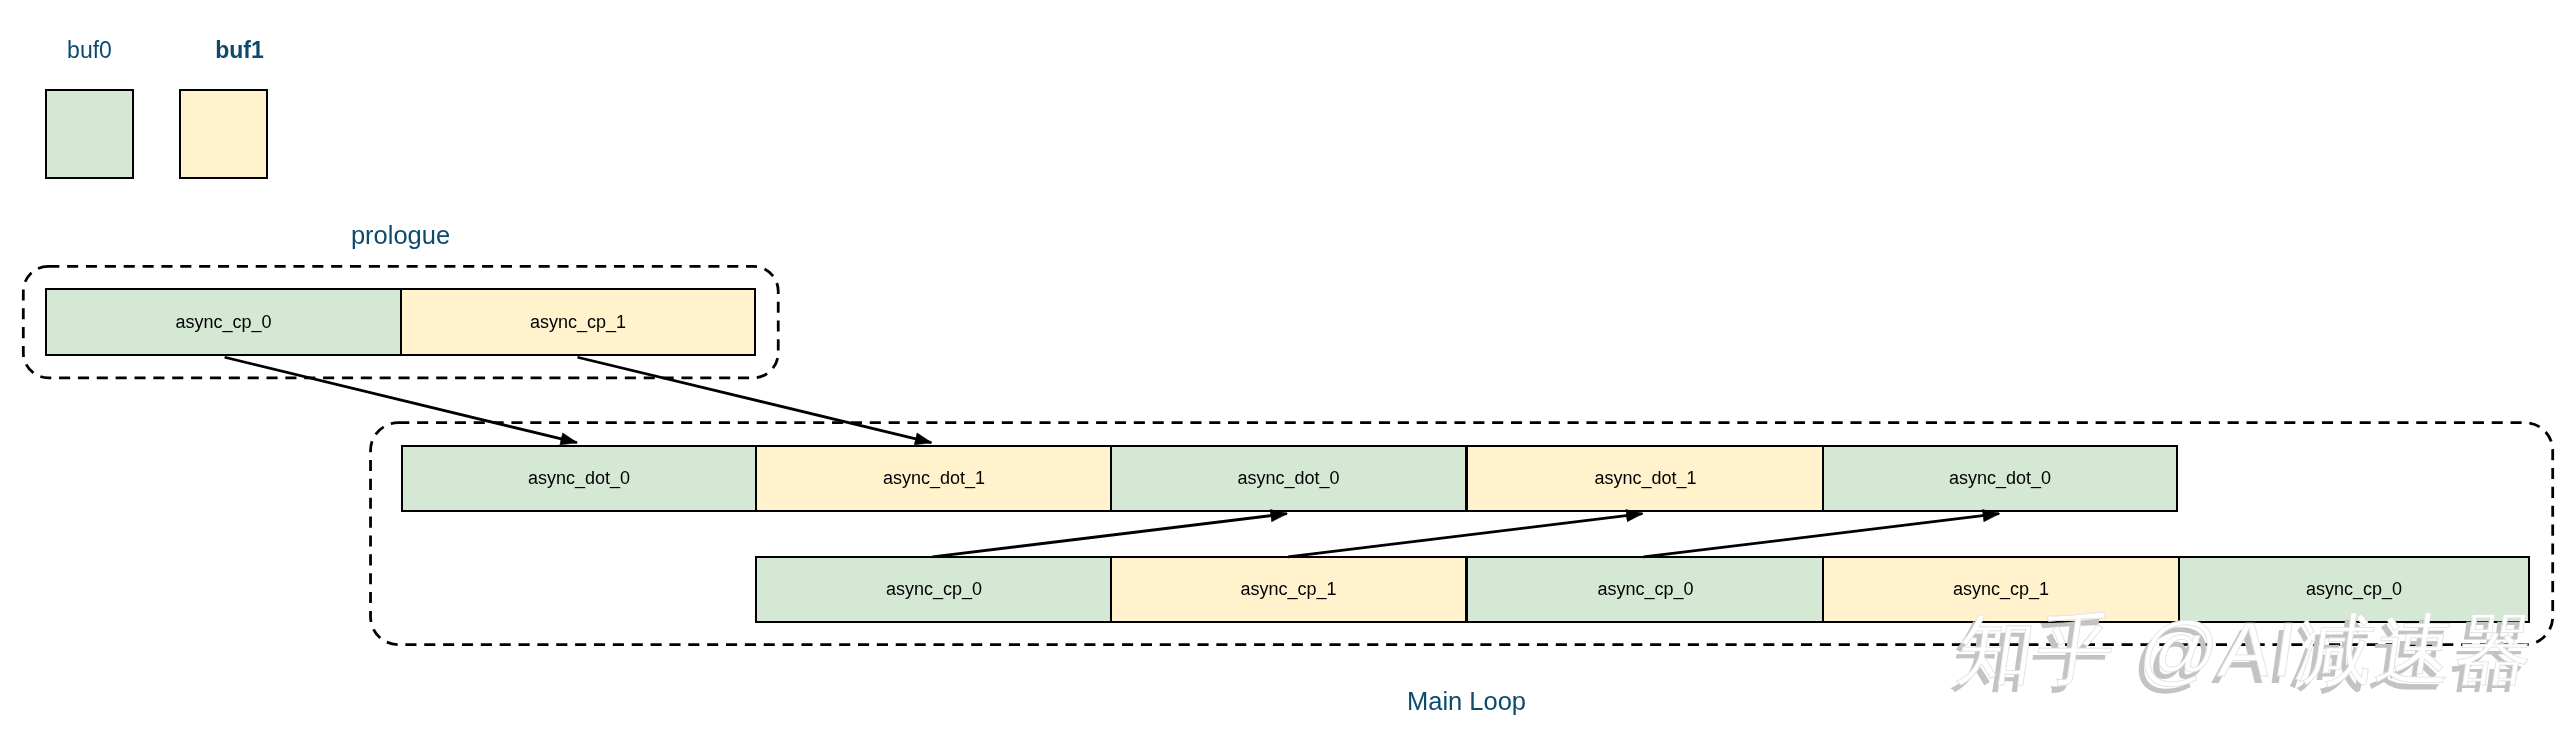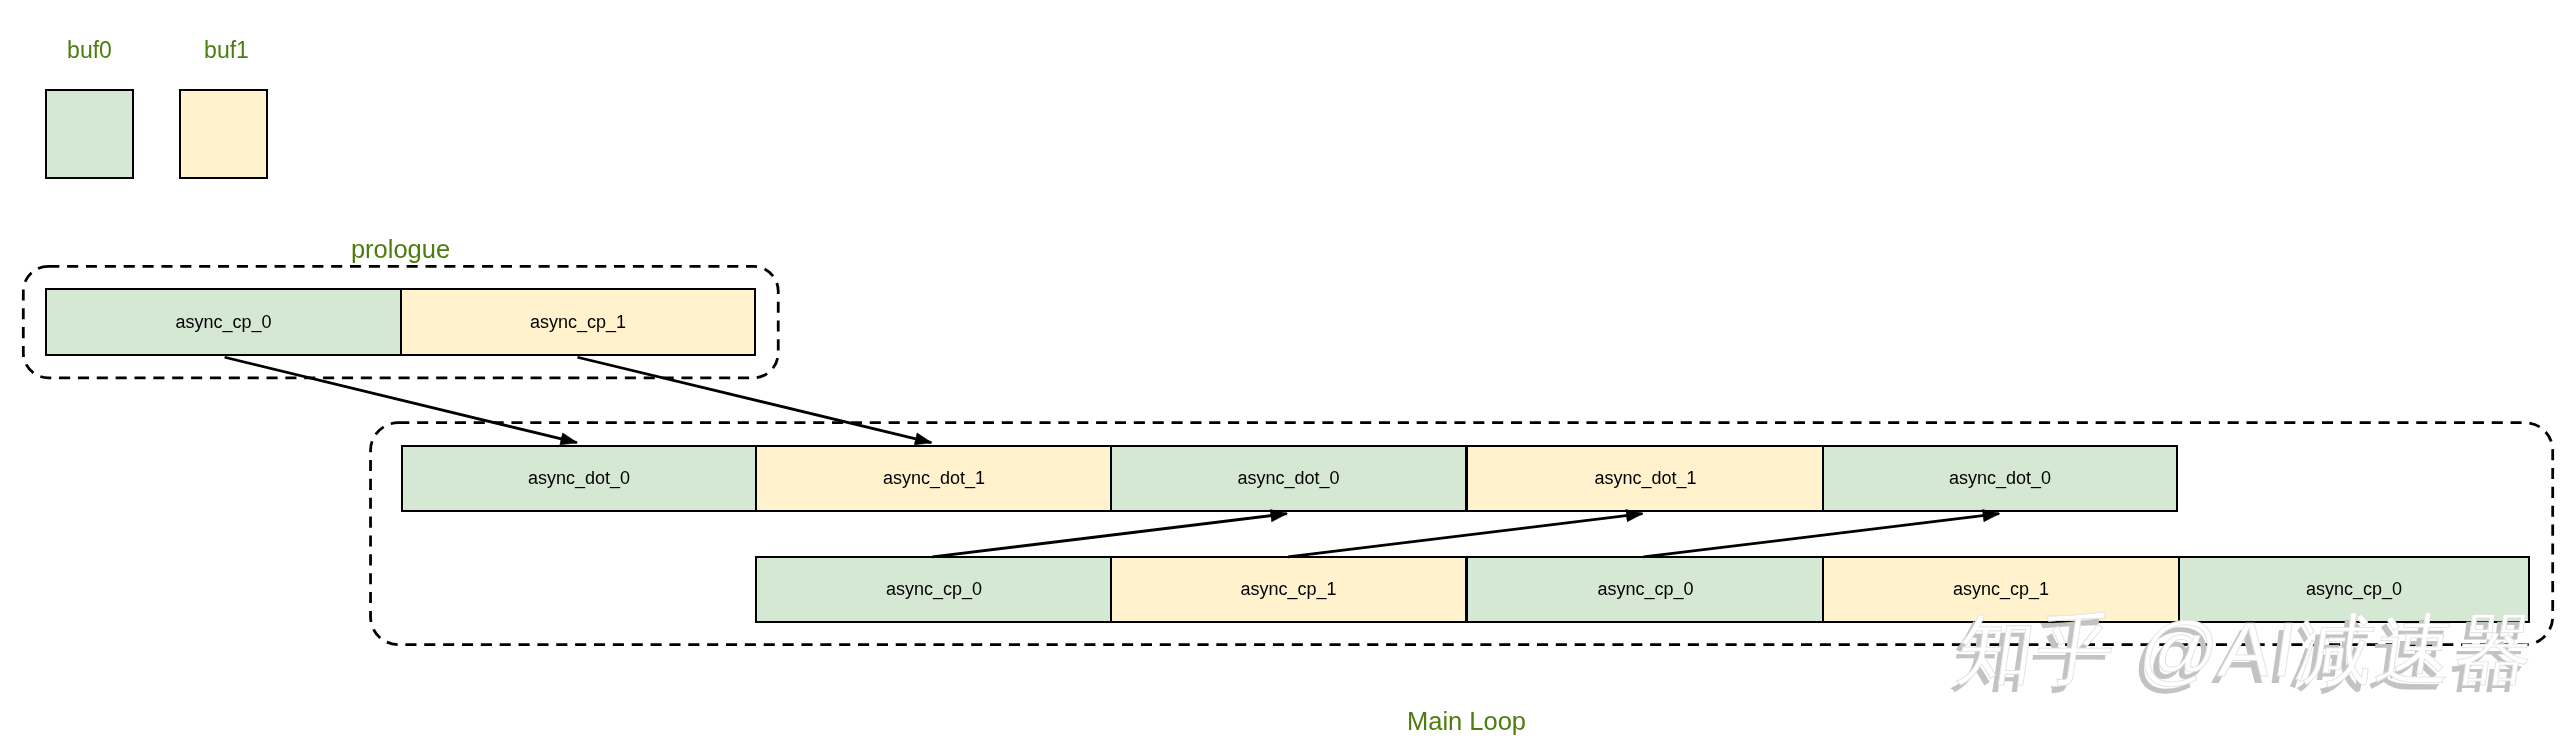--- a/index.html
+++ b/index.html
@@ -9,21 +9,21 @@
     color: #000;
     overflow: hidden;
   }
   #canvas { position: relative; width: 2576px; height: 750px; background: #ffffff; }
 
   .label {
     position: absolute;
     text-align: center;
     font-size: 25.5px;
     line-height: 1.15;
-    color: #4d7c0f;
+    color: #0c4a6e;
     white-space: nowrap;
   }
   .legend-label { font-size: 23px; }
 
   .legend-box {
     position: absolute;
     border: 2.8px solid var(--border, #000);
     box-sizing: border-box;
   }
   .green  { background: var(--green,  #d5e8d4); }
@@ -57,26 +57,26 @@
     white-space: nowrap;
     pointer-events: none;
   }
 </style>
 </head>
 <body>
 
 <div id="canvas">
 
   <div class="label legend-label" style="left:34px; top:37px; width:111px;">buf0</div>
-  <div class="label legend-label" style="left:171px; top:37px; width:111px;">buf1</div>
+  <div class="label legend-label" style="left:184px; top:37px; width:111px;font-weight:bold;">buf1</div>
   <div class="legend-box green" id="legend-box-0" style="left: 45px; top: 89px; width: 89px; height: 90px;"></div>
   <div class="legend-box yellow" id="legend-box-1" style="left: 179px; top: 89px; width: 89px; height: 90px;"></div>
 
-  <div class="label" style="left:262px; top:235px; width:277px;">prologue</div>
-  <div class="label" style="left:1328px; top:687px; width:277px;margin-top:20px;">Main Loop</div>
+  <div class="label" style="left:262px; top:221px; width:277px;">prologue</div>
+  <div class="label" style="left:1328px; top:687px; width:277px;">Main Loop</div>
 
   <div id="blocks-layer">
       <div class="block green" style="left: 45px; top: 288px; width: 357px; height: 68px;">async_cp_0</div>
       <div class="block yellow" style="left: 400px; top: 288px; width: 356px; height: 68px;">async_cp_1</div>
       <div class="block green" style="left: 401px; top: 445px; width: 356px; height: 67px;">async_dot_0</div>
       <div class="block yellow" style="left: 755px; top: 445px; width: 358px; height: 67px;">async_dot_1</div>
       <div class="block green" style="left: 1110px; top: 445px; width: 357px; height: 67px;">async_dot_0</div>
       <div class="block yellow" style="left: 1466px; top: 445px; width: 359px; height: 67px;">async_dot_1</div>
       <div class="block green" style="left: 1822px; top: 445px; width: 356px; height: 67px;">async_dot_0</div>
       <div class="block green" style="left: 755px; top: 556px; width: 358px; height: 67px;">async_cp_0</div>

